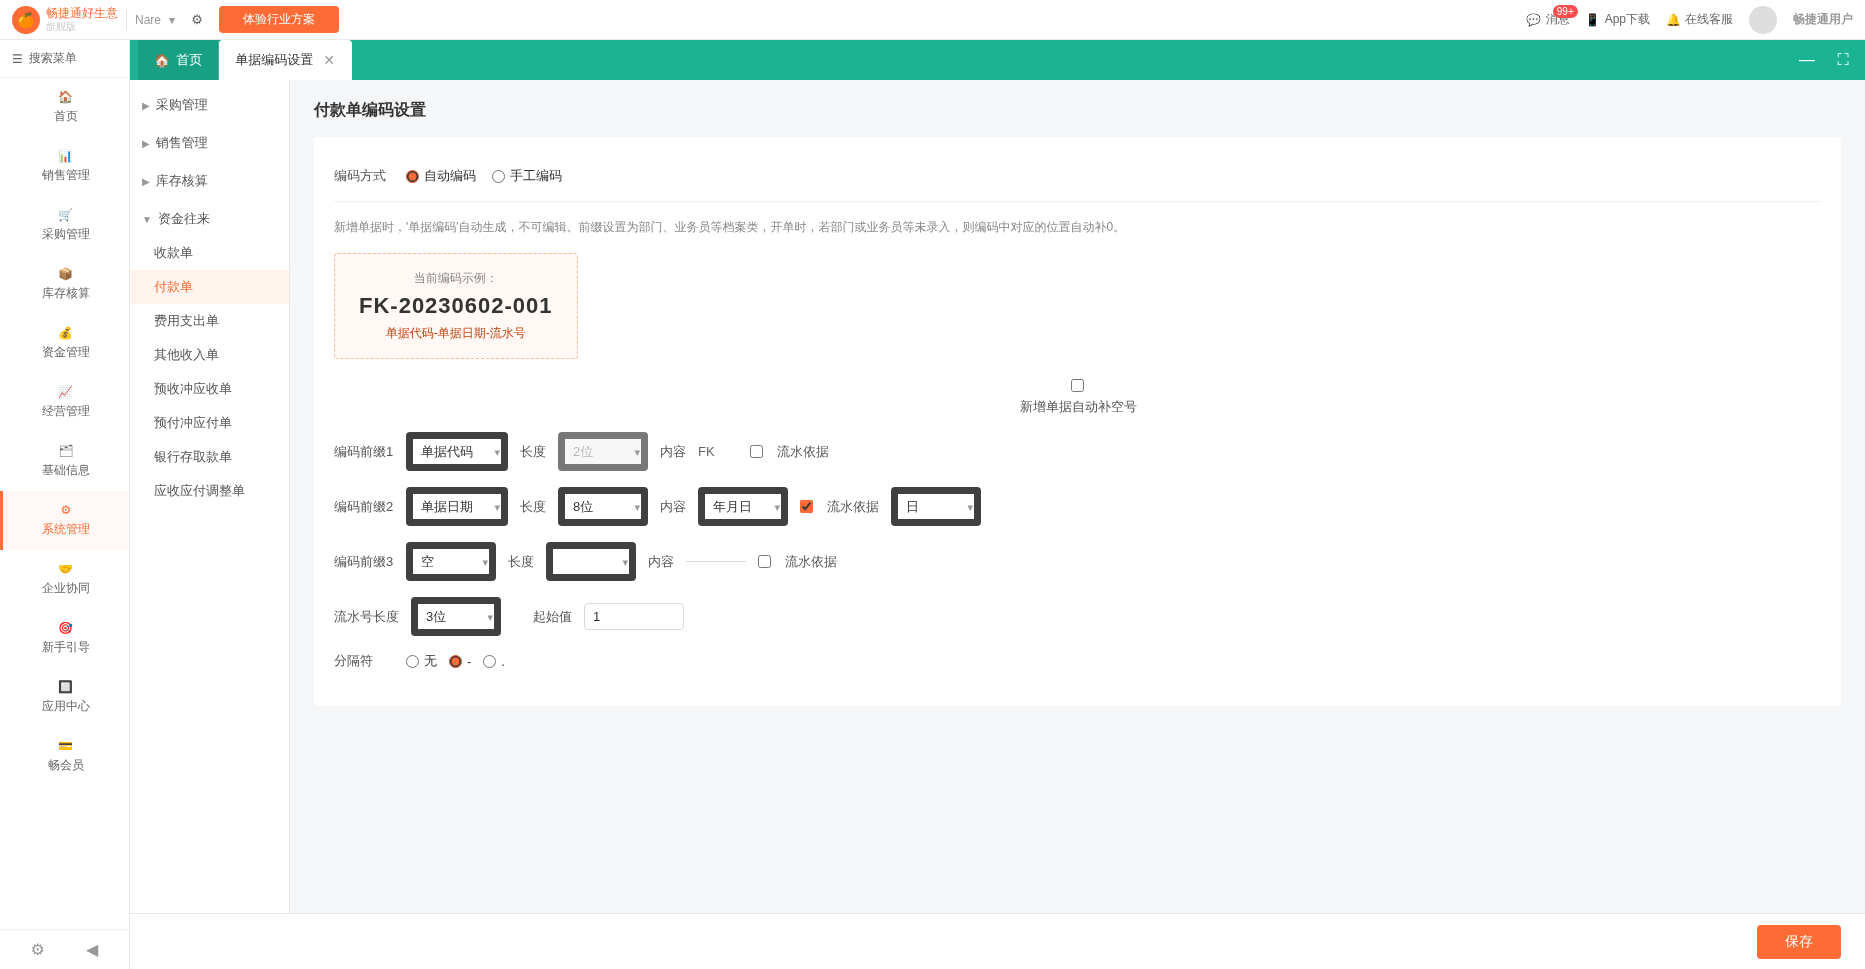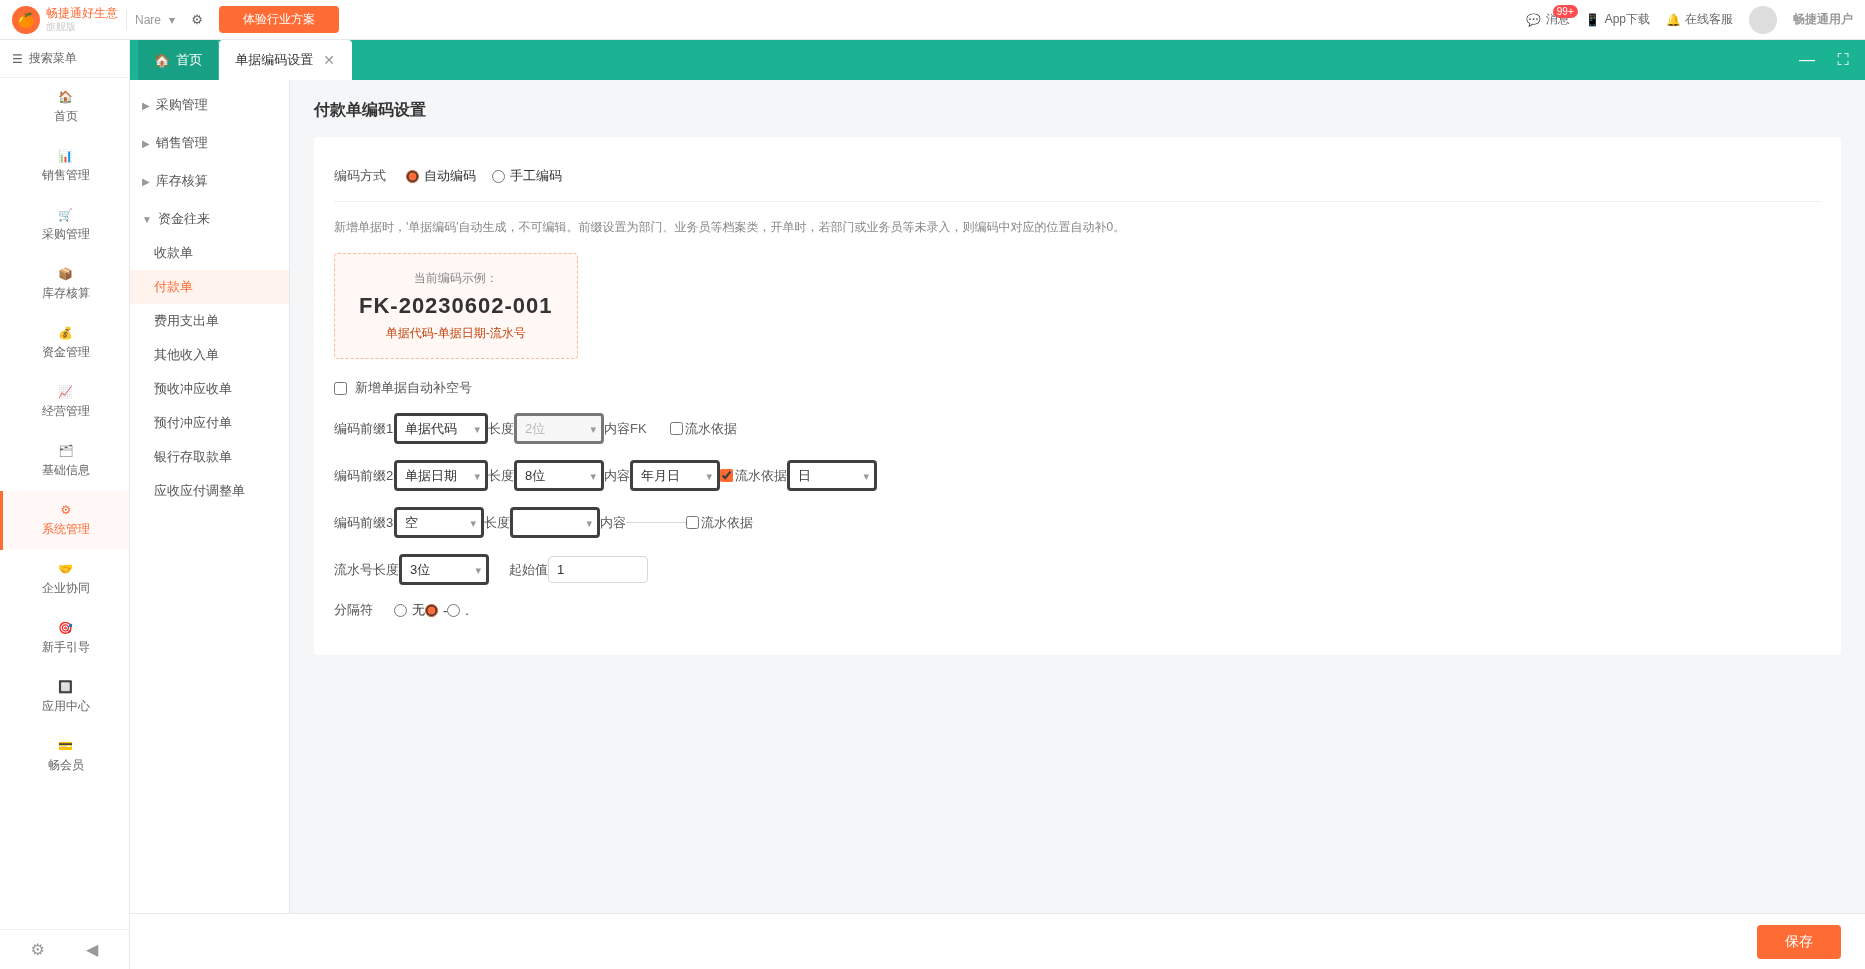--- a/index.html
+++ b/index.html
@@ -69,27 +69,27 @@
 
     .info-text { font-size: 12px; color: #888; margin-bottom: 16px; line-height: 1.6; }
 
     
     .preview-box { background: #fff8f5; border: 1px dashed #ffb896; border-radius: 4px; padding: 16px 24px; display: inline-block; margin-bottom: 20px; text-align: center; }
     .preview-label { font-size: 12px; color: #888; margin-bottom: 6px; }
     .preview-code { font-size: 22px; font-weight: 600; color: #333; letter-spacing: 1px; }
     .preview-desc { font-size: 12px; color: #c2410c; margin-top: 6px; }
 
     
-    .checkbox-row { display: flex; align-items: center; gap: 6px; margin-bottom: 16px; }
+    .checkbox-row { display: flex; align-items: center; gap: 6px; margin-bottom: 16px; flex-direction: column; }
     .checkbox-row input[type="checkbox"] { accent-color: #ff6b35; }
 
     
-    .form-row { display: flex; align-items: center; gap: 0; margin-bottom: 16px; }
+    .form-row { display: flex; align-items: center; gap: 12px; margin-bottom: 16px; }
     .form-row-label { color: #555; font-size: 13px; min-width: 60px; }
-    .form-select { border: 3px solid #404040; border-radius: 4px; padding: 5px 28px 5px 8px; font-size: 13px; background: #fff; cursor: pointer; appearance: none; -webkit-appearance: none; min-width: 90px; color: #333; position: relative; }
+    .form-select { border: 7px solid #404040; border-radius: 4px; padding: 5px 28px 5px 8px; font-size: 13px; background: #fff; cursor: pointer; appearance: none; -webkit-appearance: none; min-width: 90px; color: #333; position: relative; }
     .select-wrapper { position: relative; display: inline-block; }
     .select-wrapper::after { content: "▾"; position: absolute; right: 8px; top: 50%; transform: translateY(-50%); color: #999; pointer-events: none; font-size: 11px; }
     .form-input { border: 1px solid #d9d9d9; border-radius: 4px; padding: 5px 8px; font-size: 13px; min-width: 80px; color: #333; }
     .content-label { color: #555; font-size: 13px; }
     .content-value { color: #333; font-size: 13px; min-width: 40px; }
     .checkbox-label { color: #555; font-size: 13px; margin-left: 2px; }
 
     
     .bottom-bar { height: 56px; background: #fff; border-top: 1px solid #e8e8e8; display: flex; align-items: center; justify-content: flex-end; padding: 0 24px; flex-shrink: 0; }
     .save-btn { background: #ff6b35; color: white; border: none; padding: 8px 28px; border-radius: 4px; cursor: pointer; font-size: 14px; }

